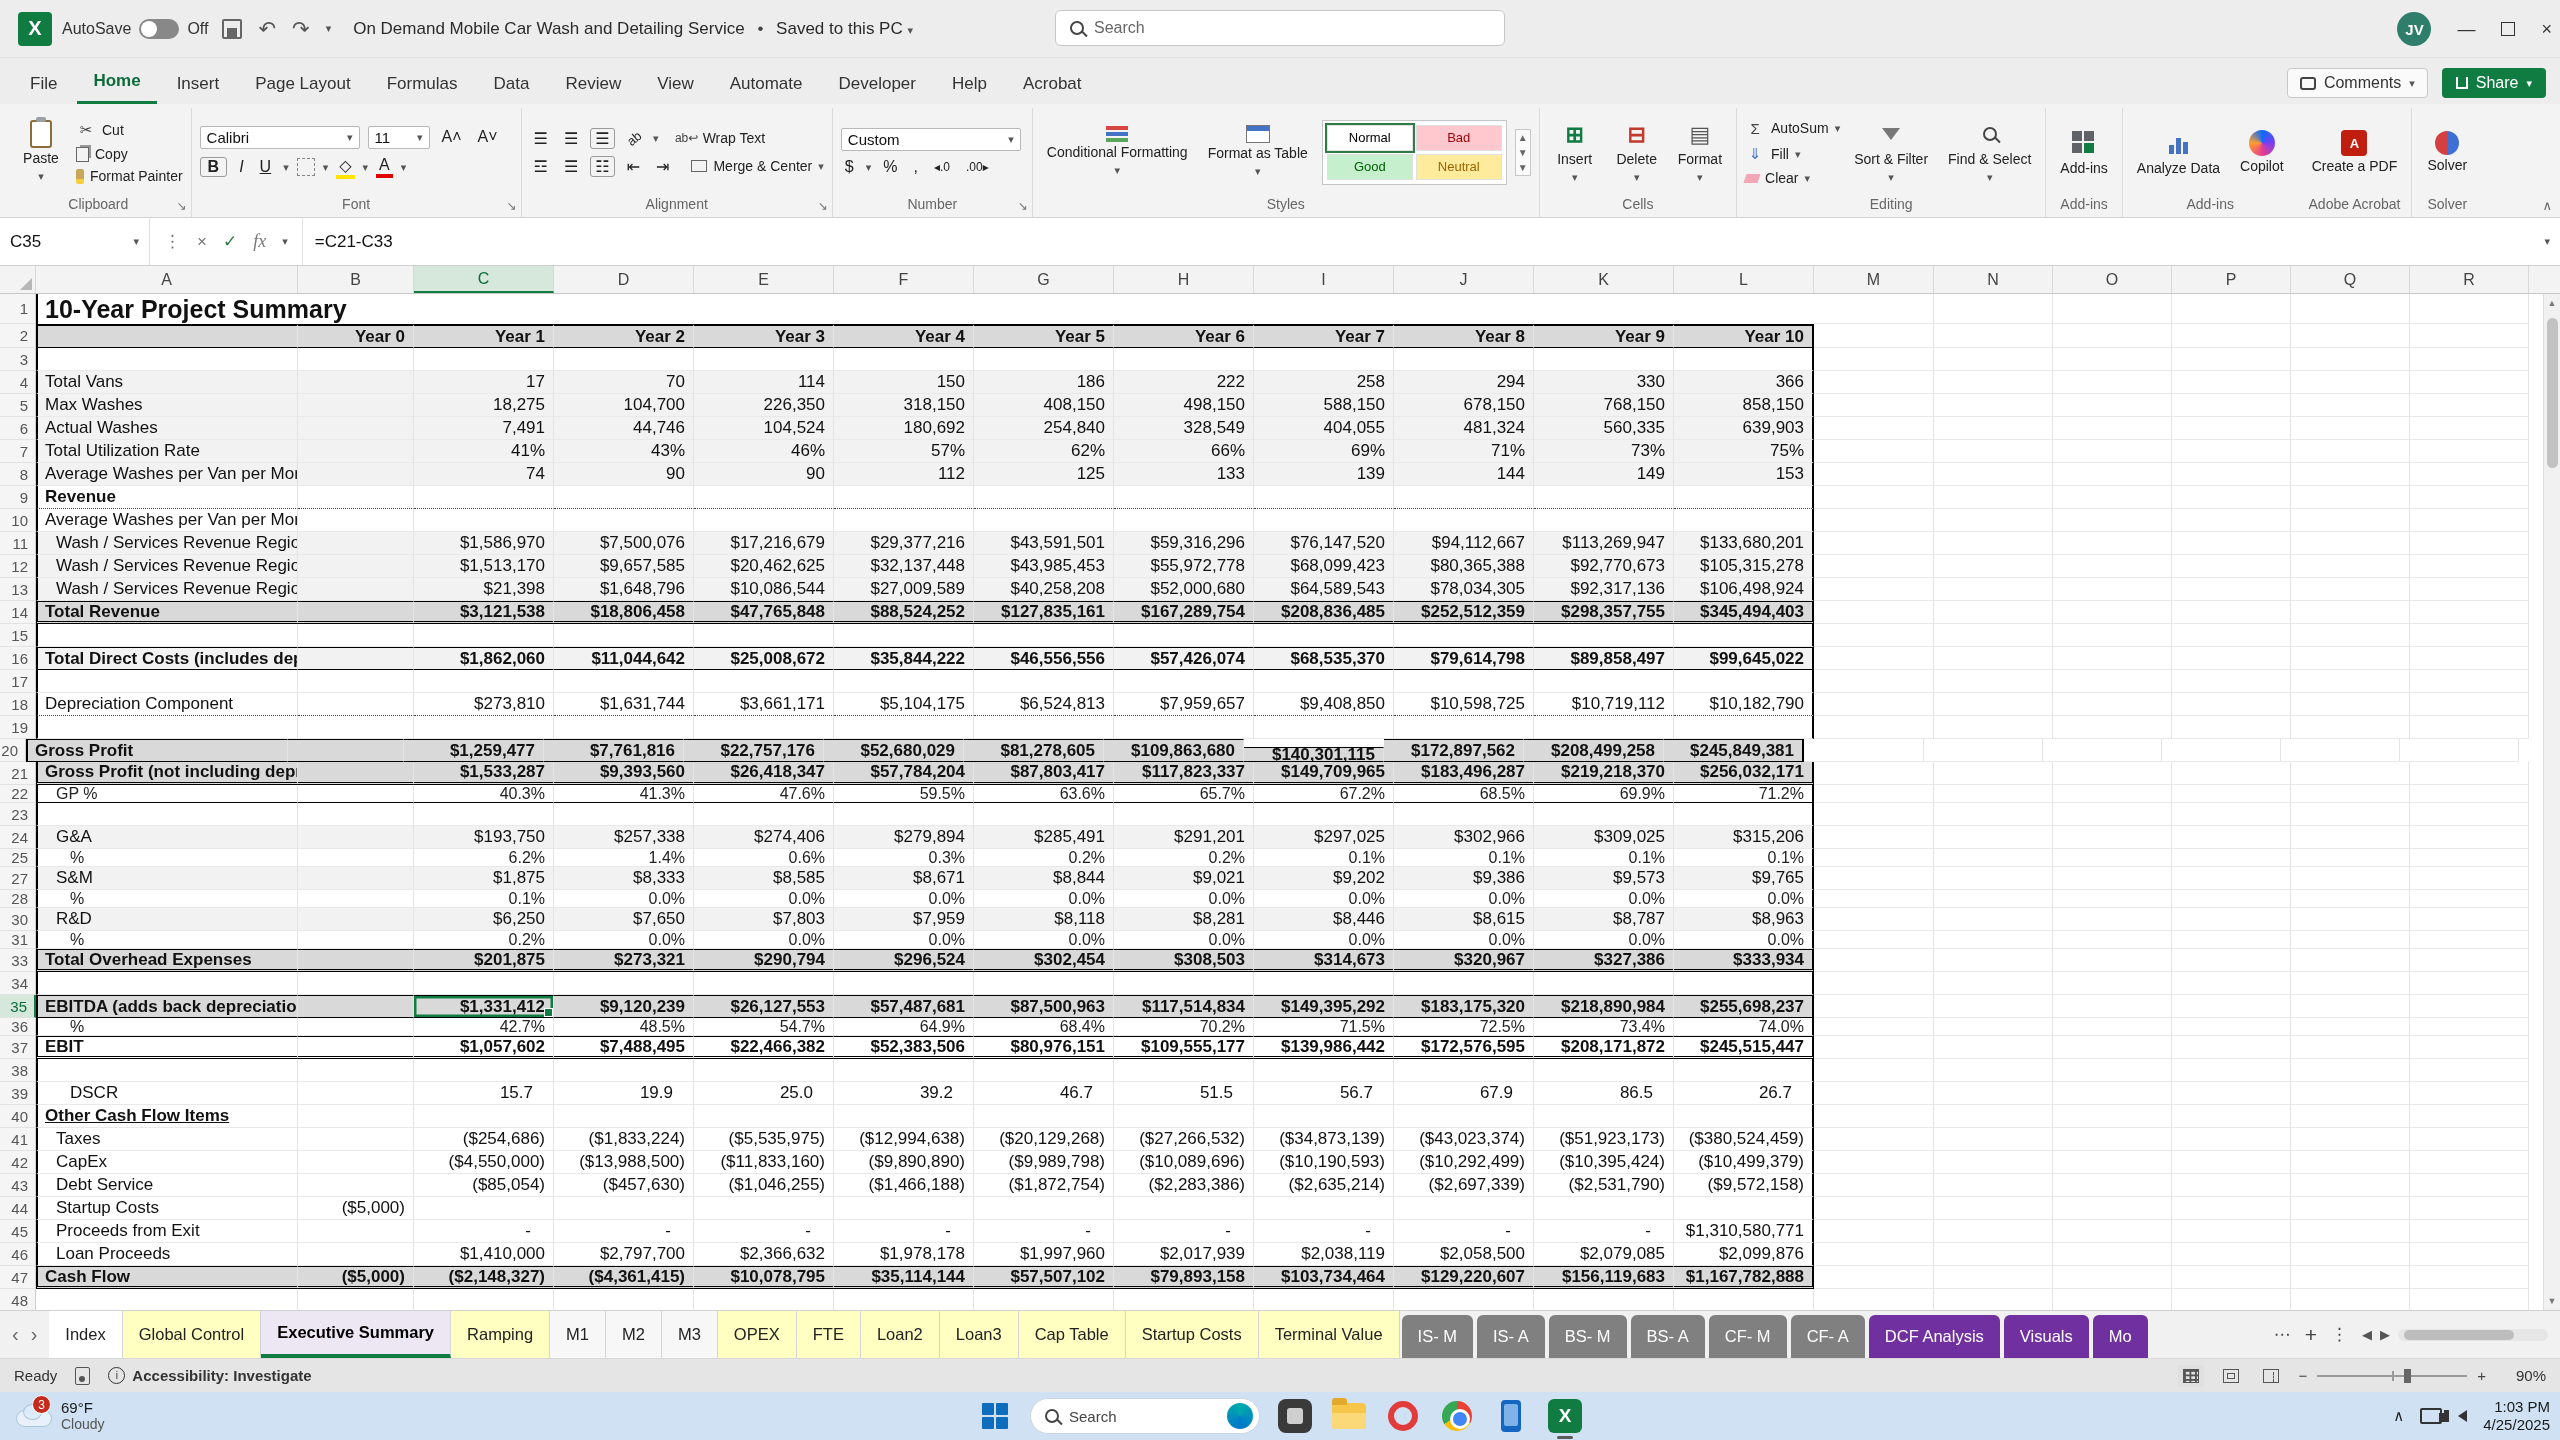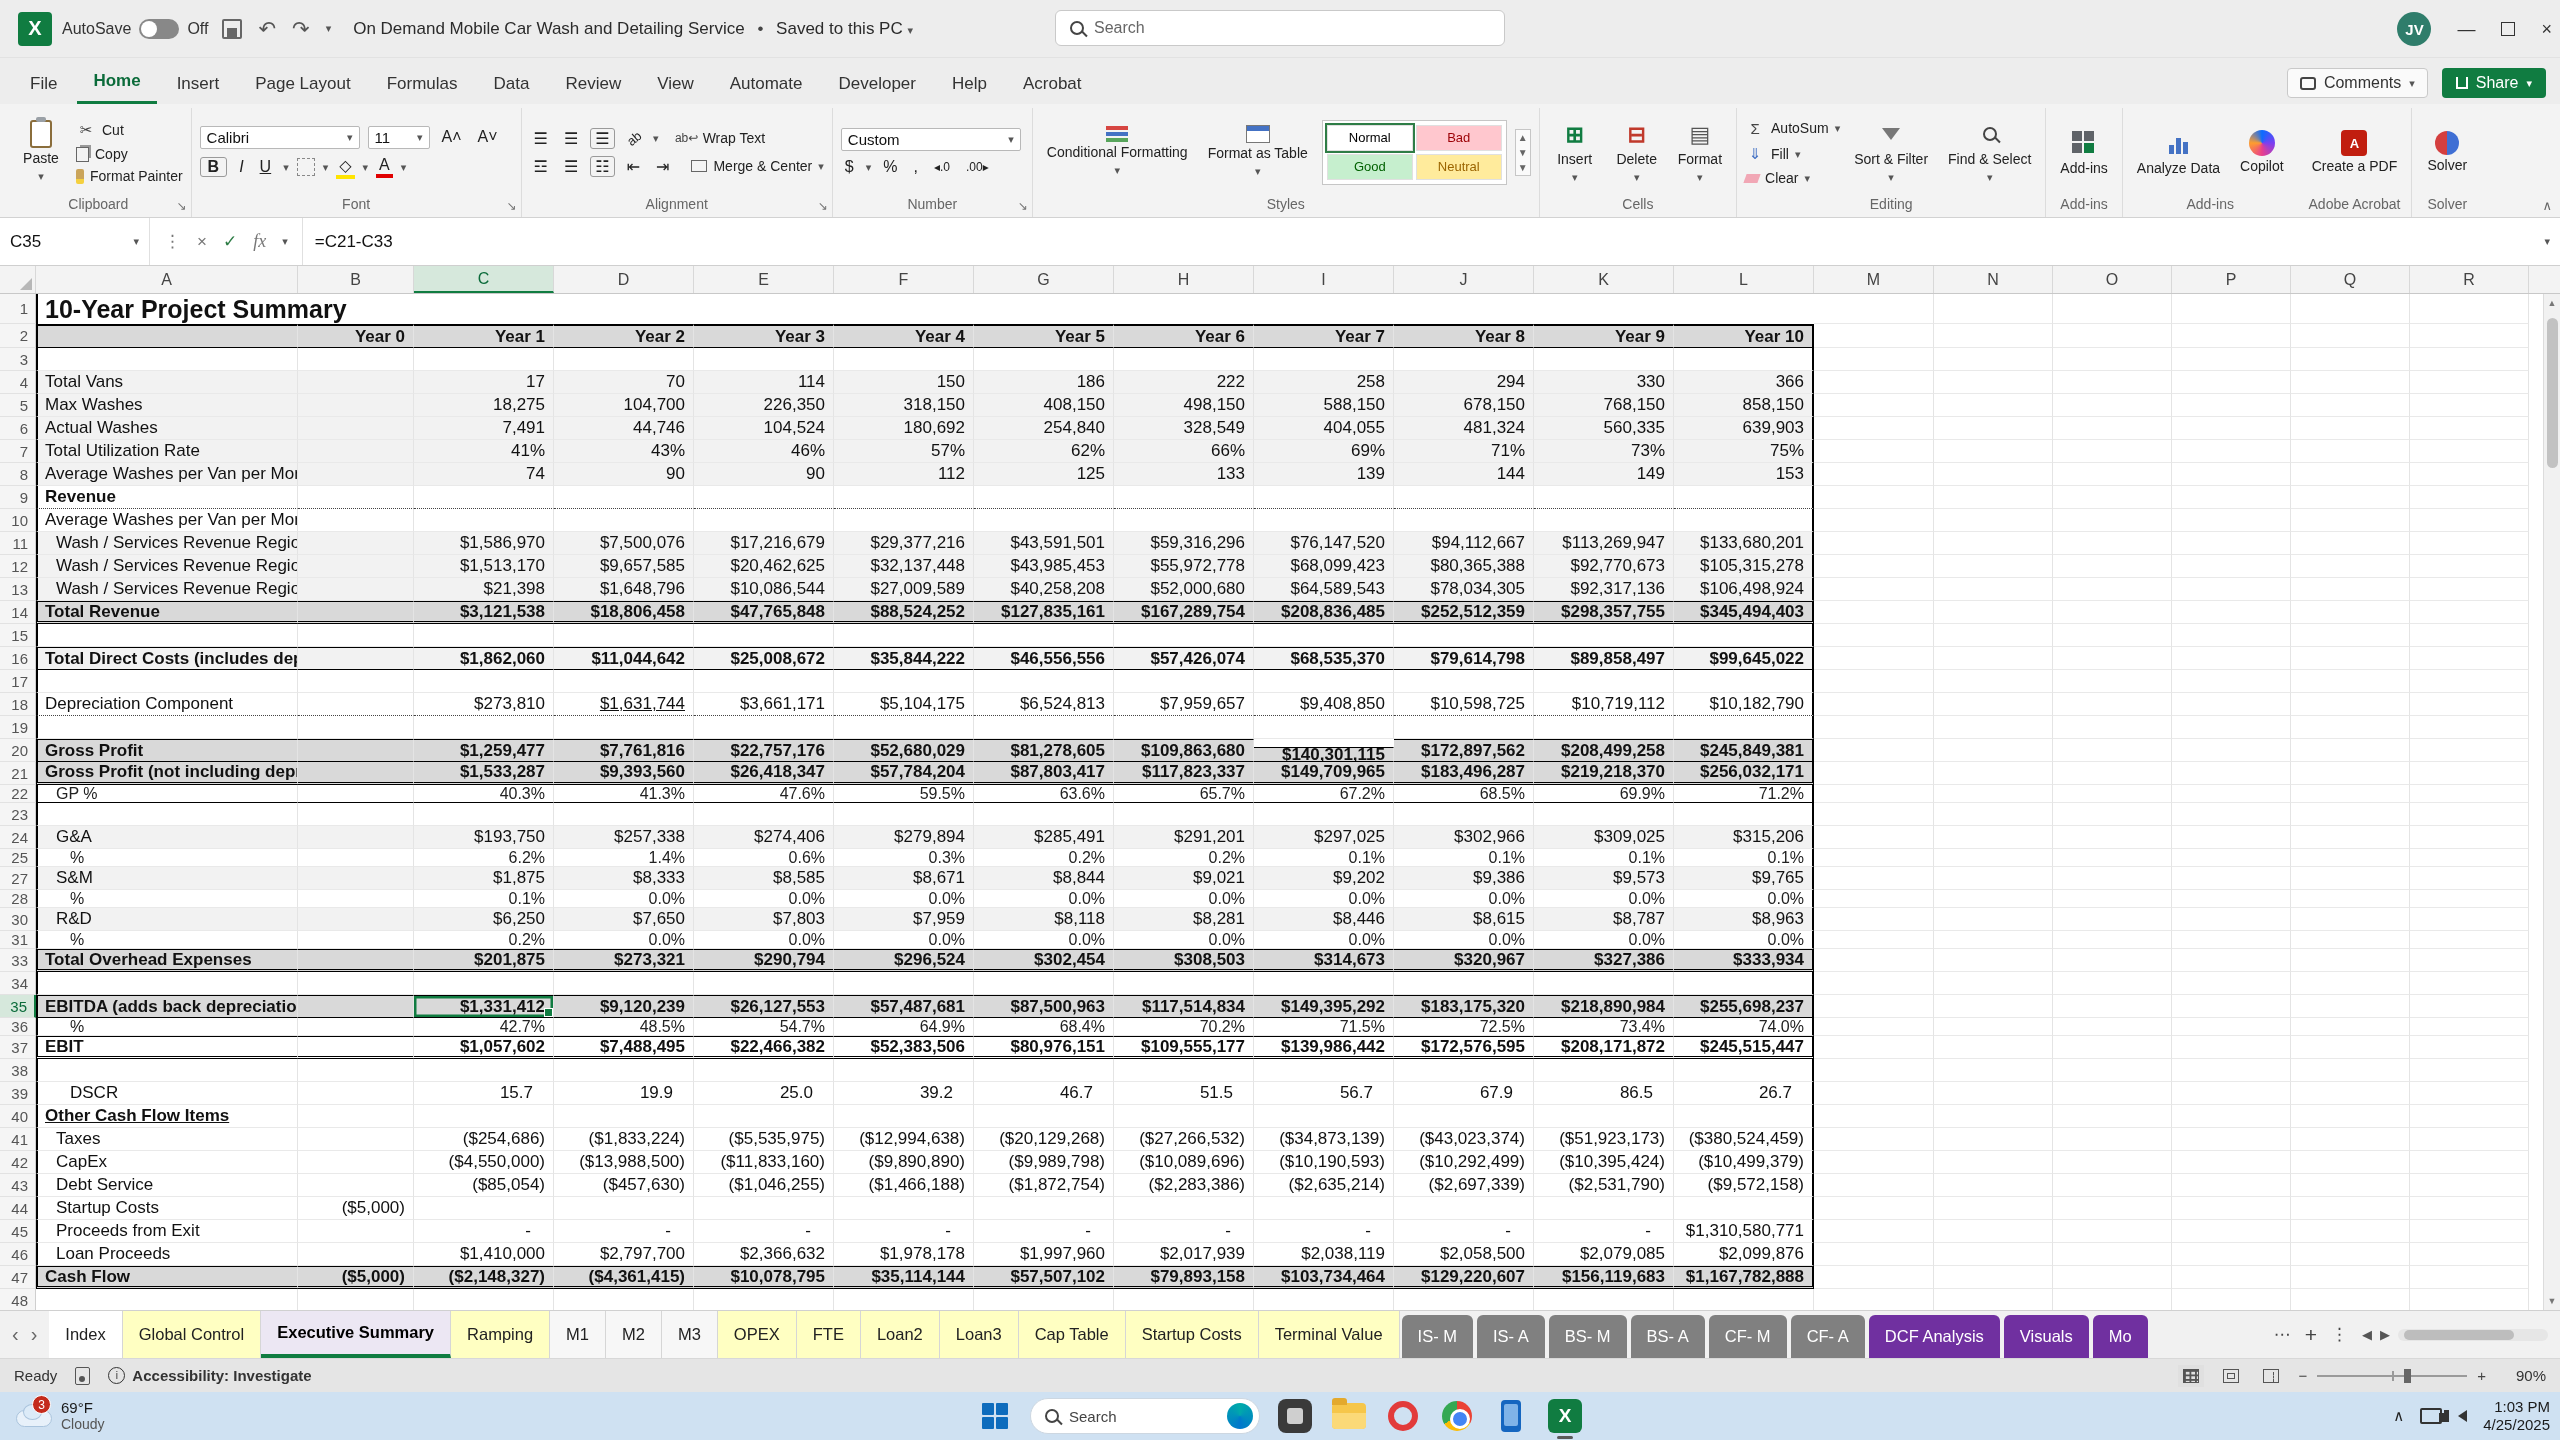--- a/index.html
+++ b/index.html
@@ -882,21 +882,21 @@
         <div class="c" style="width: 119px;"></div>
         <div class="c" style="width: 119px;"></div>
         <div class="c" style="width: 119px;"></div>
         <div class="c" style="width: 119px;"></div>
       </div>
       <div class="grow" style="height: 23px;">
         <div class="c rn" style="width: 36px;">18</div>
         <div class="c lab dot eL" style="width: 262px;">Depreciation Component</div>
         <div class="c dot" style="width: 116px;"></div>
         <div class="c dot" style="width: 140px;">$273,810</div>
-        <div class="c dot" style="width: 140px; text-decoration: underline;">$1,631,744</div>
+        <div class="c dot" style="width: 140px;">$1,631,744</div>
         <div class="c dot" style="width: 140px;">$3,661,171</div>
         <div class="c dot" style="width: 140px;">$5,104,175</div>
         <div class="c dot" style="width: 140px;">$6,524,813</div>
         <div class="c dot" style="width: 140px;">$7,959,657</div>
         <div class="c dot" style="width: 140px;">$9,408,850</div>
         <div class="c dot" style="width: 140px;">$10,598,725</div>
         <div class="c dot" style="width: 140px;">$10,719,112</div>
         <div class="c dot eR" style="width: 140px;">$10,182,790</div>
         <div class="c" style="width: 120px;"></div>
         <div class="c" style="width: 119px;"></div>
@@ -920,21 +920,21 @@
         <div class="c" style="width: 140px;"></div>
         <div class="c eR" style="width: 140px;"></div>
         <div class="c" style="width: 120px;"></div>
         <div class="c" style="width: 119px;"></div>
         <div class="c" style="width: 119px;"></div>
         <div class="c" style="width: 119px;"></div>
         <div class="c" style="width: 119px;"></div>
         <div class="c" style="width: 119px;"></div>
       </div>
       <div class="grow" style="height: 23px;">
-        <div class="c rn" style="width: 36px;">20</div>
+        <div class="c rn" style="width: 26px;">20</div>
         <div class="c lab total bt bb b eL" style="width: 262px;">Gross Profit</div>
         <div class="c total bt bb b" style="width: 116px;"></div>
         <div class="c total bt bb b" style="width: 140px;">$1,259,477</div>
         <div class="c total bt bb b" style="width: 140px;">$7,761,816</div>
         <div class="c total bt bb b" style="width: 140px;">$22,757,176</div>
         <div class="c total bt bb b" style="width: 140px;">$52,680,029</div>
         <div class="c total bt bb b" style="width: 140px;">$81,278,605</div>
         <div class="c total bt bb b" style="width: 140px;">$109,863,680</div>
         <div class="c total bt bb b" style="width: 140px; margin-top: 8px;">$140,301,115</div>
         <div class="c total bt bb b" style="width: 140px;">$172,897,562</div>

